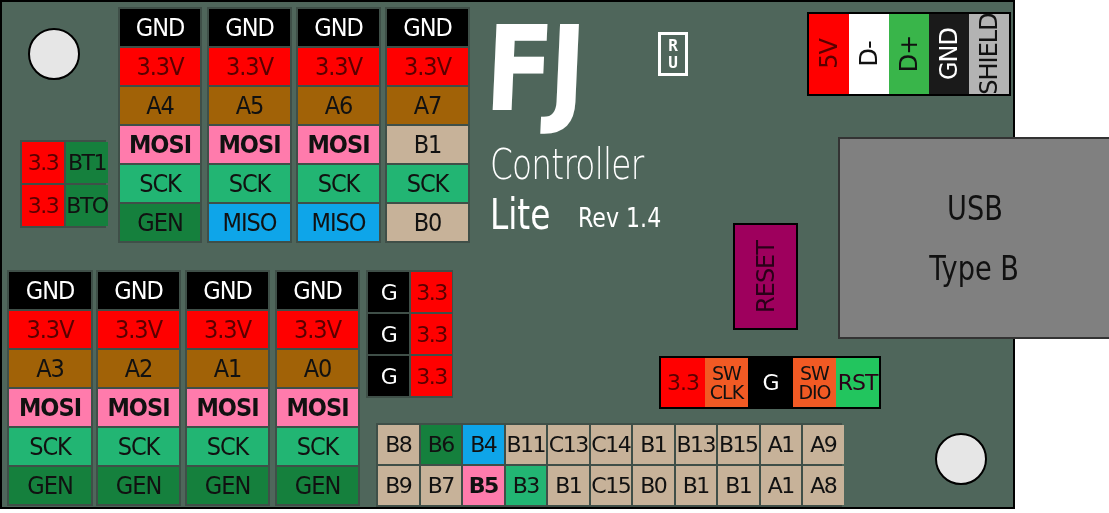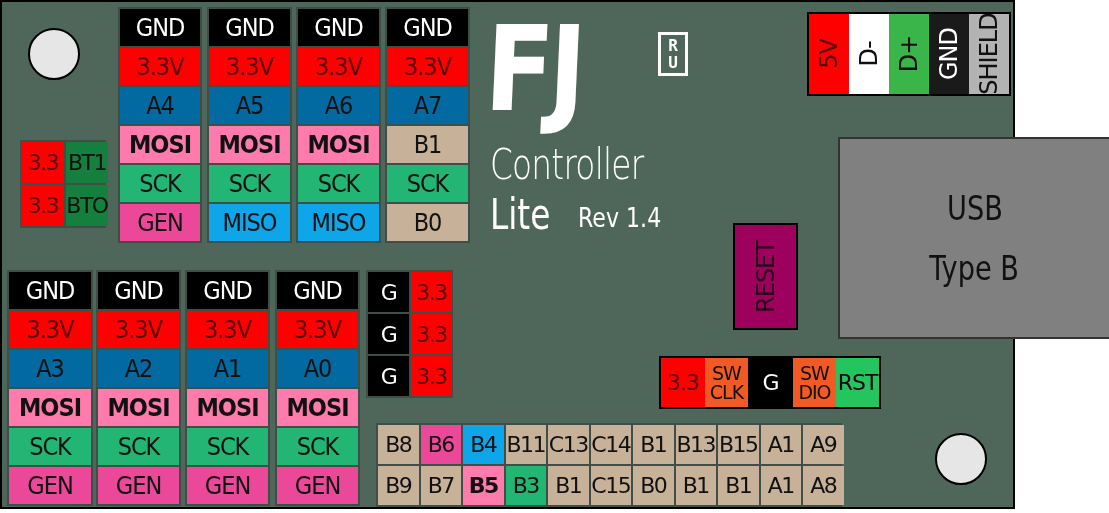--- a/index.html
+++ b/index.html
@@ -3,24 +3,24 @@
 <meta charset="utf-8">
 <style>
   html, body { margin:0; padding:0; background:#ffffff; }
   body { width:1109px; height:513px; position:relative; overflow:hidden; font-family:"DejaVu Sans", sans-serif; }
   .board { position:absolute; left:0; top:0; width:1015px; height:509px; background:#4f665b; border:2px solid #000; box-sizing:border-box; }
   .hole { position:absolute; width:52px; height:52px; border-radius:50%; background:#e6e6e6; border:2px solid #000; box-sizing:border-box; }
   .col { position:absolute; display:flex; flex-direction:column; gap:2px; padding:2px; background:#3f4f48; box-sizing:border-box; }
   .pin { height:37px; display:flex; align-items:center; justify-content:center; font-family:"DejaVu Sans Condensed","DejaVu Sans", sans-serif; font-size:25px; letter-spacing:-1px; color:#111; font-stretch:condensed; box-sizing:border-box; }
   .c-black { background:#000; color:#fff; }
   .c-red { background:#ff0000; color:#5a0000; }
-  .c-orange { background:#0369a1; }
+  .c-orange { background:#a16207; }
   .c-pink { background:#ff7bac;font-weight:bold; }
   .c-green { background:#22b573; }
-  .c-blue { background:#ec4899; }
+  .c-blue { background:#15803d; }
   .c-brown { background:#0ea5e9; }
   .c-tan { background:#c7b299; }
   .c-darkbrown { background:#15803d; color:#fff; }
   .grid { position:absolute; display:grid; gap:2px; padding:2px; background:#3f4f48; box-sizing:border-box; }
   .cell { display:flex; align-items:center; justify-content:center; font-family:"DejaVu Sans", sans-serif; font-size:22px; letter-spacing:-1.5px; color:#111; }
   .logo-fj { position:absolute; left:488px; top:10px; font-family:"DejaVu Sans", sans-serif; font-weight:bold; font-size:118px; color:#fff; letter-spacing:-6px; line-height:1; transform:scaleX(0.85) skewX(-3deg); transform-origin:left top; }
   .title1 { position:absolute; left:490px; top:140px; font-family:"DejaVu Sans", sans-serif; font-weight:200; font-size:42px; color:#fff; letter-spacing:-1px; transform:scaleX(0.78); transform-origin:left top; }
   .title2 { position:absolute; left:490px; top:190px; font-family:"DejaVu Sans", sans-serif; font-size:42px; color:#fff; transform:scaleX(0.78); transform-origin:left top; }
   .rev { position:absolute; left:578px; top:203px; font-family:"DejaVu Sans", sans-serif; font-size:26px; color:#fff; transform:scaleX(0.85); transform-origin:left top; }
   .made { position:absolute; left:658px; top:32px; display:flex; align-items:center; gap:8px; }

